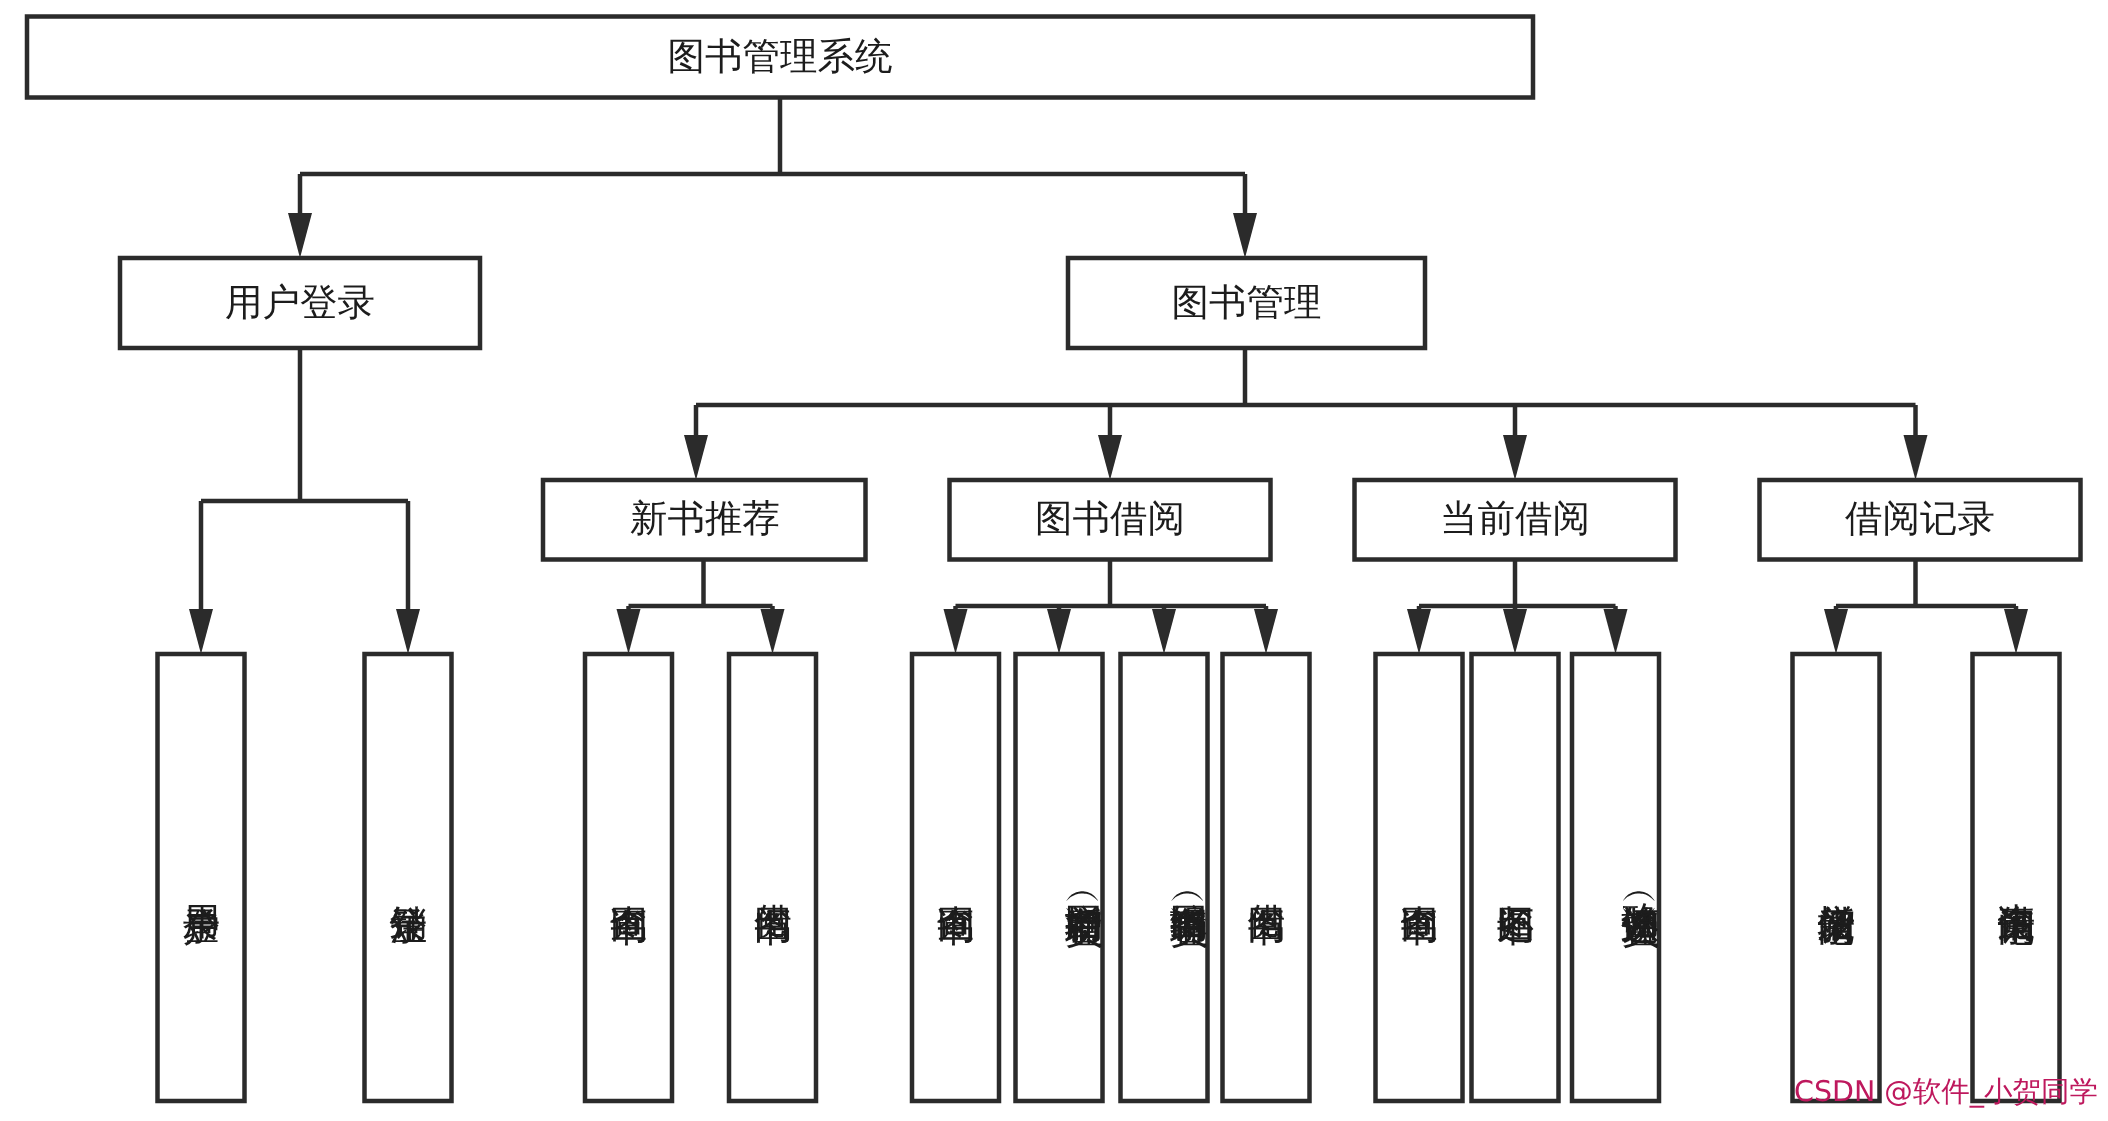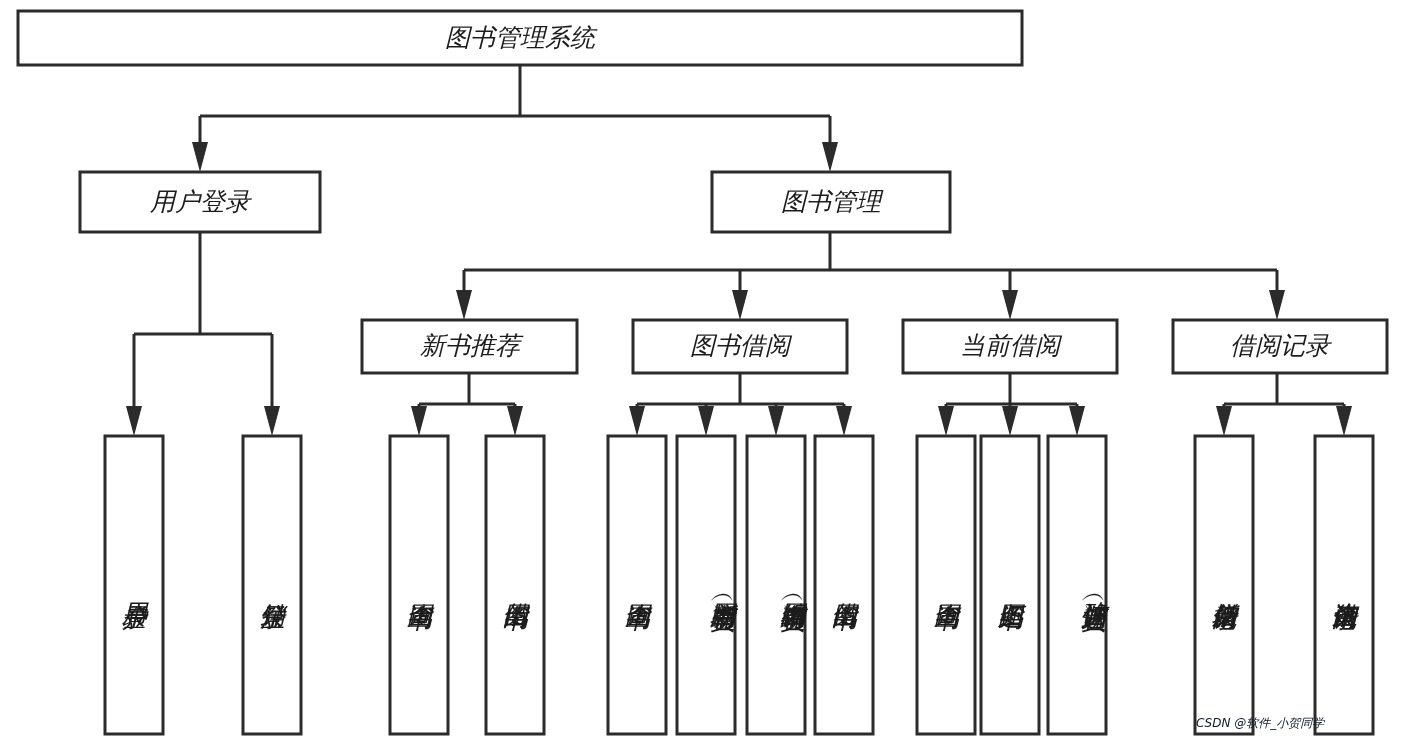--- a/index.html
+++ b/index.html
@@ -1,21 +1,21 @@
 <!DOCTYPE html>
 <html><head>
 <meta charset="utf-8">
 <style>
   html,body{margin:0;padding:0;background:#ffffff;}
   body{
     width:1405px;height:747px;
     font-family:"DejaVu Sans","Liberation Sans",sans-serif;
     overflow:hidden;
   }
-  #diagram-root{position:relative;width:1200px;height:747px;background:#fff;font-style:italic;}
+  #diagram-root{position:relative;width:1200px;height:747px;background:#fff;}
   svg#tree-svg{position:absolute;top:0;left:0;width:1405px;height:747px;}
   .node-box{fill:#ffffff;stroke:#2b2b2b;stroke-width:3;}
   .connector{stroke:#2b2b2b;stroke-width:3;fill:none;stroke-linecap:butt;}
   .arrow-head{fill:#2b2b2b;stroke:none;}
   .node-label-h{
     font-family:"DejaVu Sans","Liberation Sans",sans-serif;
     font-size:25px;fill:#1c1c1c;text-anchor:middle;dominant-baseline:middle;
   }
   .leaf-label-wrap{
     position:absolute;
@@ -24,21 +24,21 @@
     text-orientation:upright;
     font-size:25px;line-height:1.02;color:#1c1c1c;
     letter-spacing:1px;
     white-space:nowrap;
     pointer-events:none;
     font-family:"DejaVu Sans","Liberation Sans",sans-serif;
   }
   .leaf-label-wrap.center{align-items:center;}
   .watermark{
     position:absolute;left:1196px;top:715px;
-    font-size:12px;color:#0f172a;
+    font-size:19px;color:#be185d;
     font-family:"DejaVu Sans","Liberation Sans",sans-serif;
     white-space:nowrap;pointer-events:none;
   }
 </style>
 </head>
 <body>
 
 <div id="diagram-root">
 
   <svg id="tree-svg" viewBox="0 0 1405 747">

